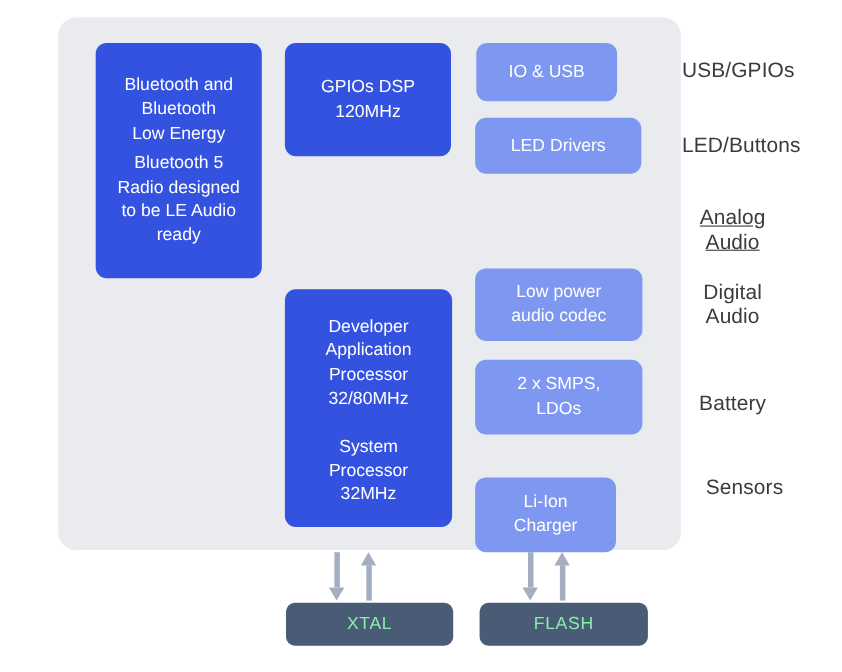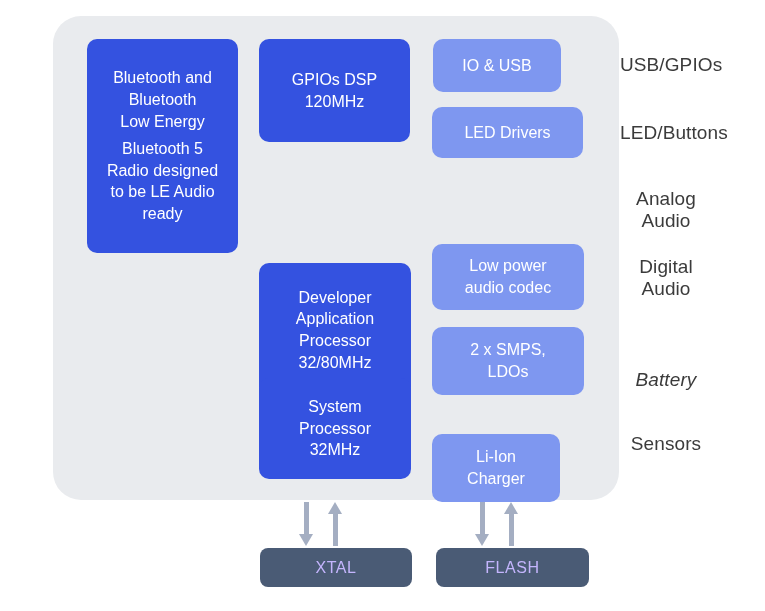--- a/index.html
+++ b/index.html
@@ -5,21 +5,21 @@
   * { margin: 0; padding: 0; box-sizing: border-box; }
   html, body { background: #ffffff; }
   body {
     font-family: "Liberation Sans", "DejaVu Sans", sans-serif;
     width: 765px; height: 611px; position: relative; overflow: hidden;
   }
   .canvas { position: absolute; left: 0; top: 0; width: 765px; height: 611px; background: var(--page-bg, #fff); }
 
   .chip {
     position: absolute; left: 53px; top: 16px; width: 566px; height: 484px;
-    background: var(--chip-bg, #e9ebee); border-radius: 28px;
+    background: var(--chip-bg, #e9ebee); border-radius: 16px;
   }
 
   .block {
     position: absolute; display: flex; flex-direction: column;
     align-items: center; justify-content: center;
     color: var(--block-text, #ffffff); text-align: center;
     font-size: 16px; line-height: 1.35; border-radius: 10px;
   }
   .block .block-label { white-space: pre-line; }
   .dark  { background: var(--dark-blue, #3452e0); }
@@ -37,29 +37,29 @@
 
   .side-labels { position: absolute; left: 620px; top: 0; width: 92px; height: 500px; }
   .side-label {
     position: absolute; left: 0; width: 92px; text-align: center;
     transform: translateY(-50%);
     font-size: 19px; font-weight: 500; color: var(--side-label-text, #3b3b3b);
     letter-spacing: 0.1px;
   }
   .side-label:nth-child(1) { top: 65px; }
   .side-label:nth-child(2) { top: 133px; }
-  .side-label:nth-child(3) { top: 210px; }
+  .side-label:nth-child(3) { top: 210px; text-decoration: underline; }
   .side-label:nth-child(4) { top: 278px; }
-  .side-label:nth-child(5) { top: 380px; font-style: italic; }
-  .side-label:nth-child(6) { top: 444px; }
+  .side-label:nth-child(5) { top: 368px; }
+  .side-label:nth-child(6) { top: 444px; text-align: right; }
 
   .ext-block {
     position: absolute; top: 548px; height: 39px;
     display: flex; align-items: center; justify-content: center;
-    background: var(--slate, #4a5b75); color: #c4b5fd;
+    background: var(--slate, #4a5b75); color: #86efac;
     font-size: 16px; letter-spacing: 0.6px; border-radius: 8px;
   }
   .xtal  { left: 260px; width: 152px; }
   .flash { left: 436px; width: 153px; }
 
   .arrow { position: absolute; top: 502px; width: 14px; height: 44px;
            display: flex; flex-direction: column; align-items: center; }
   .arrow .shaft { width: 5px; flex: 1; background: var(--arrow-gray, #a4aec2); }
   .arrow .head-down {
     width: 0; height: 0;

